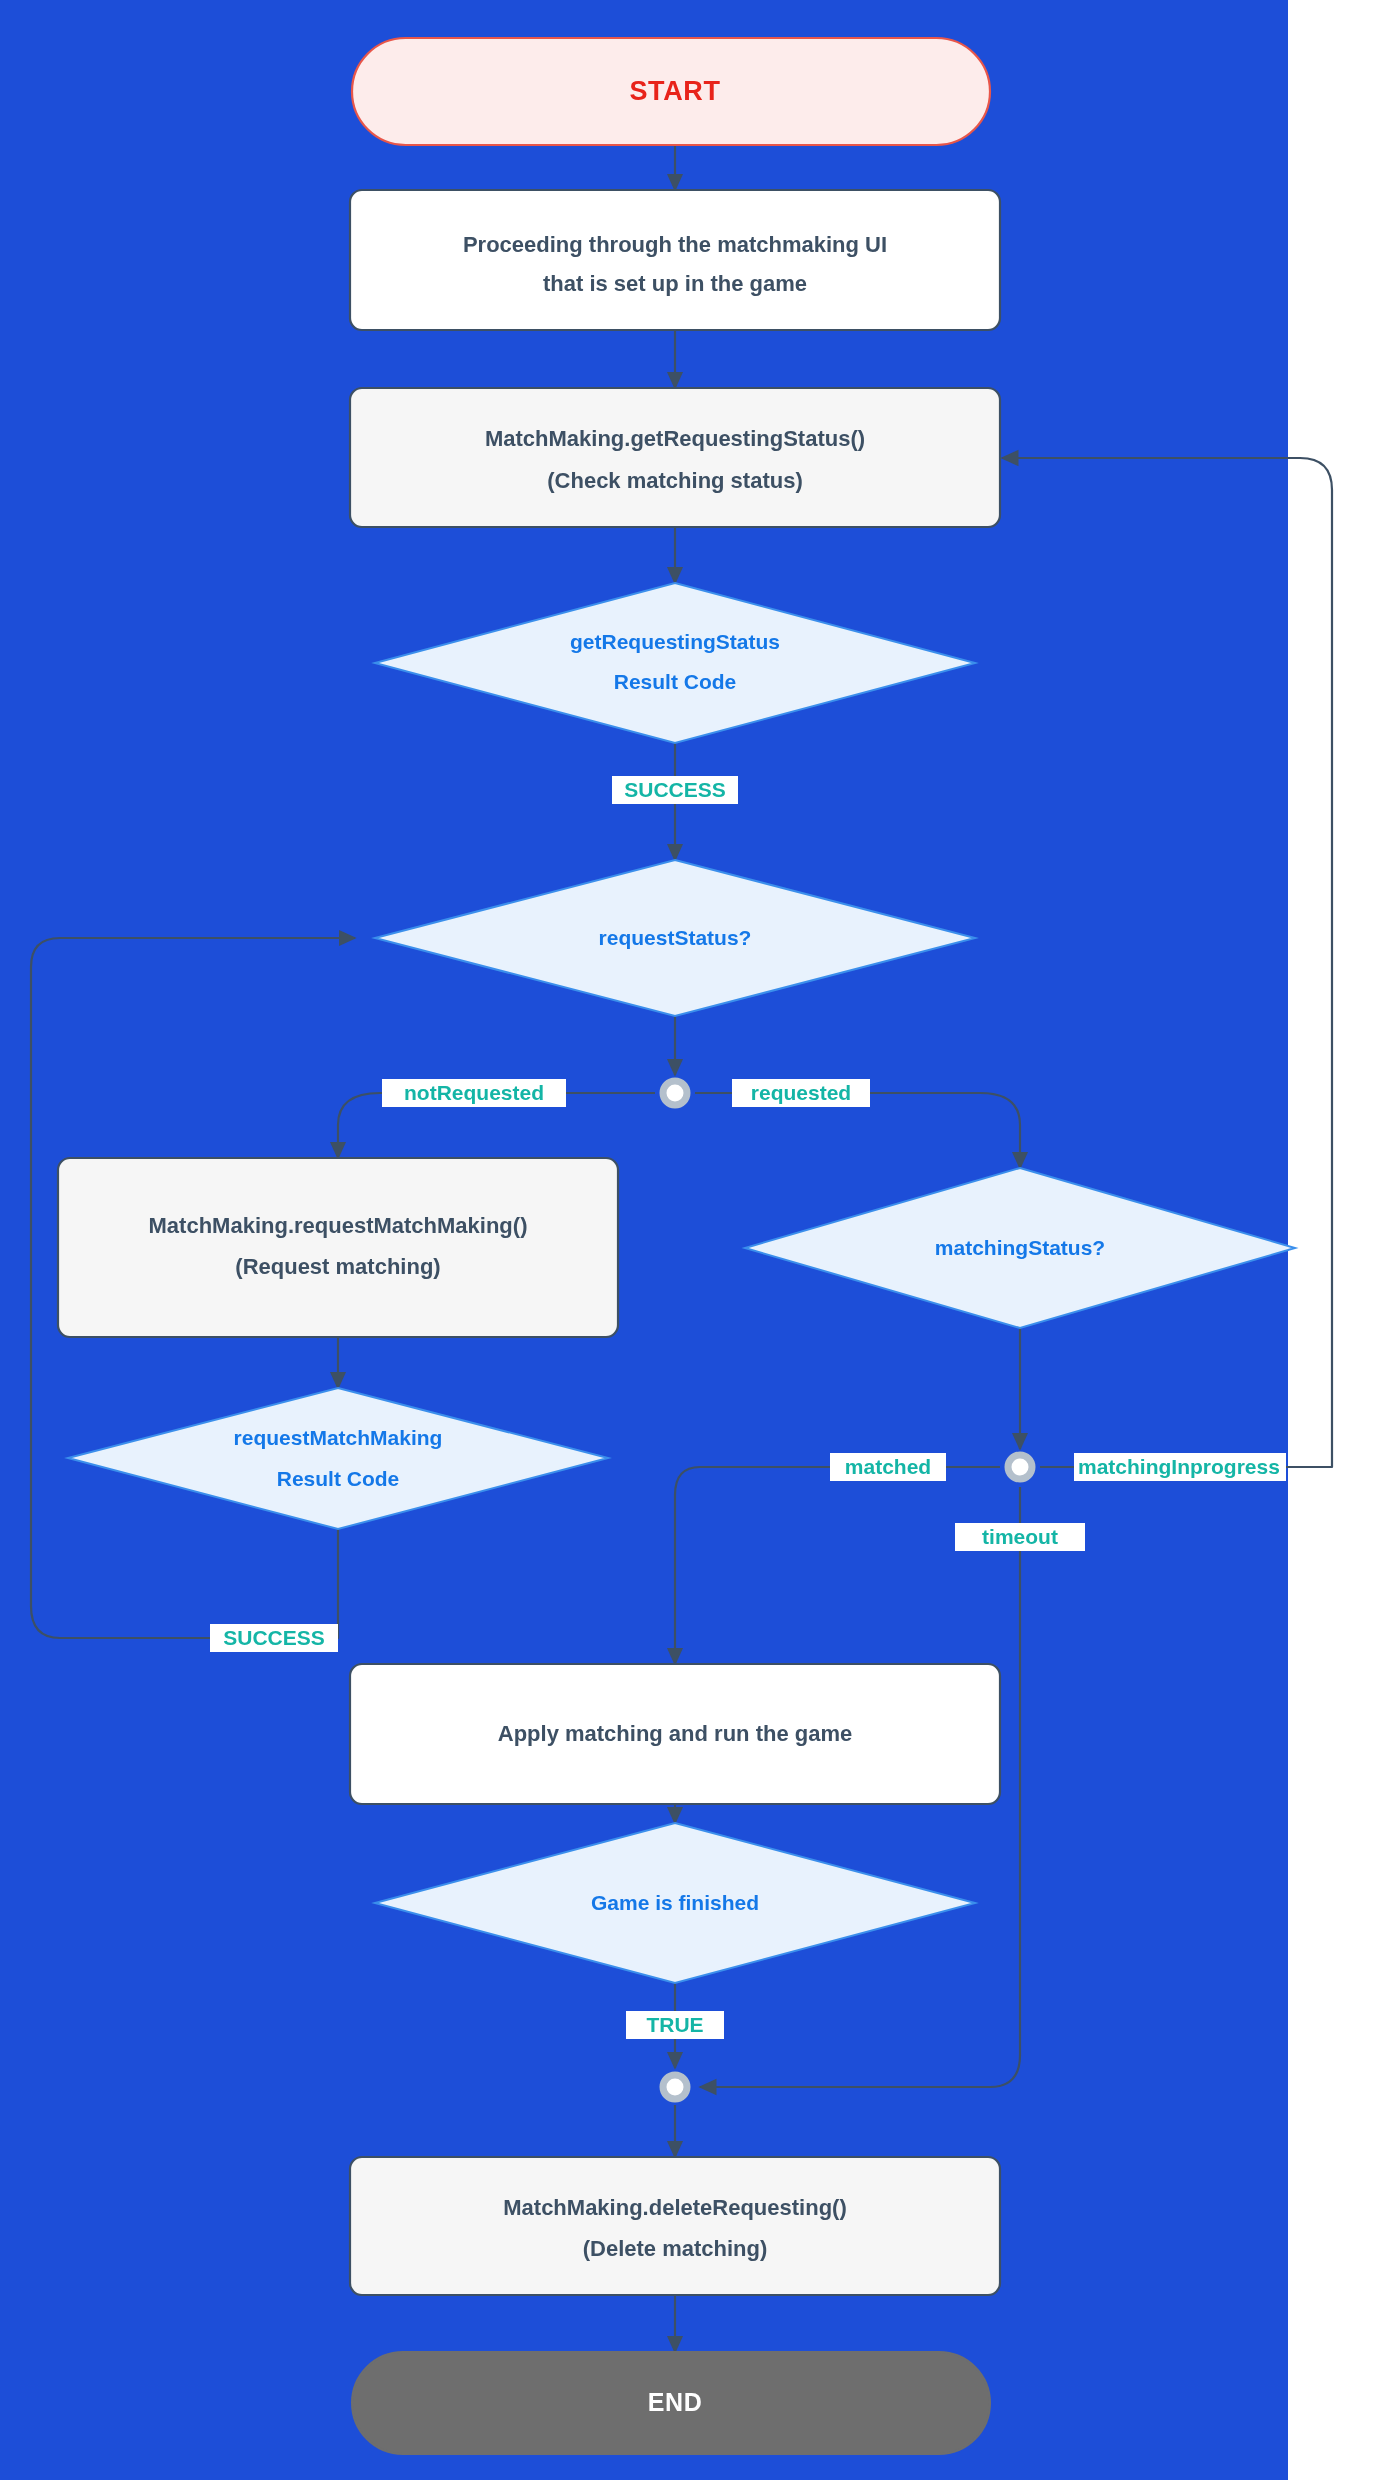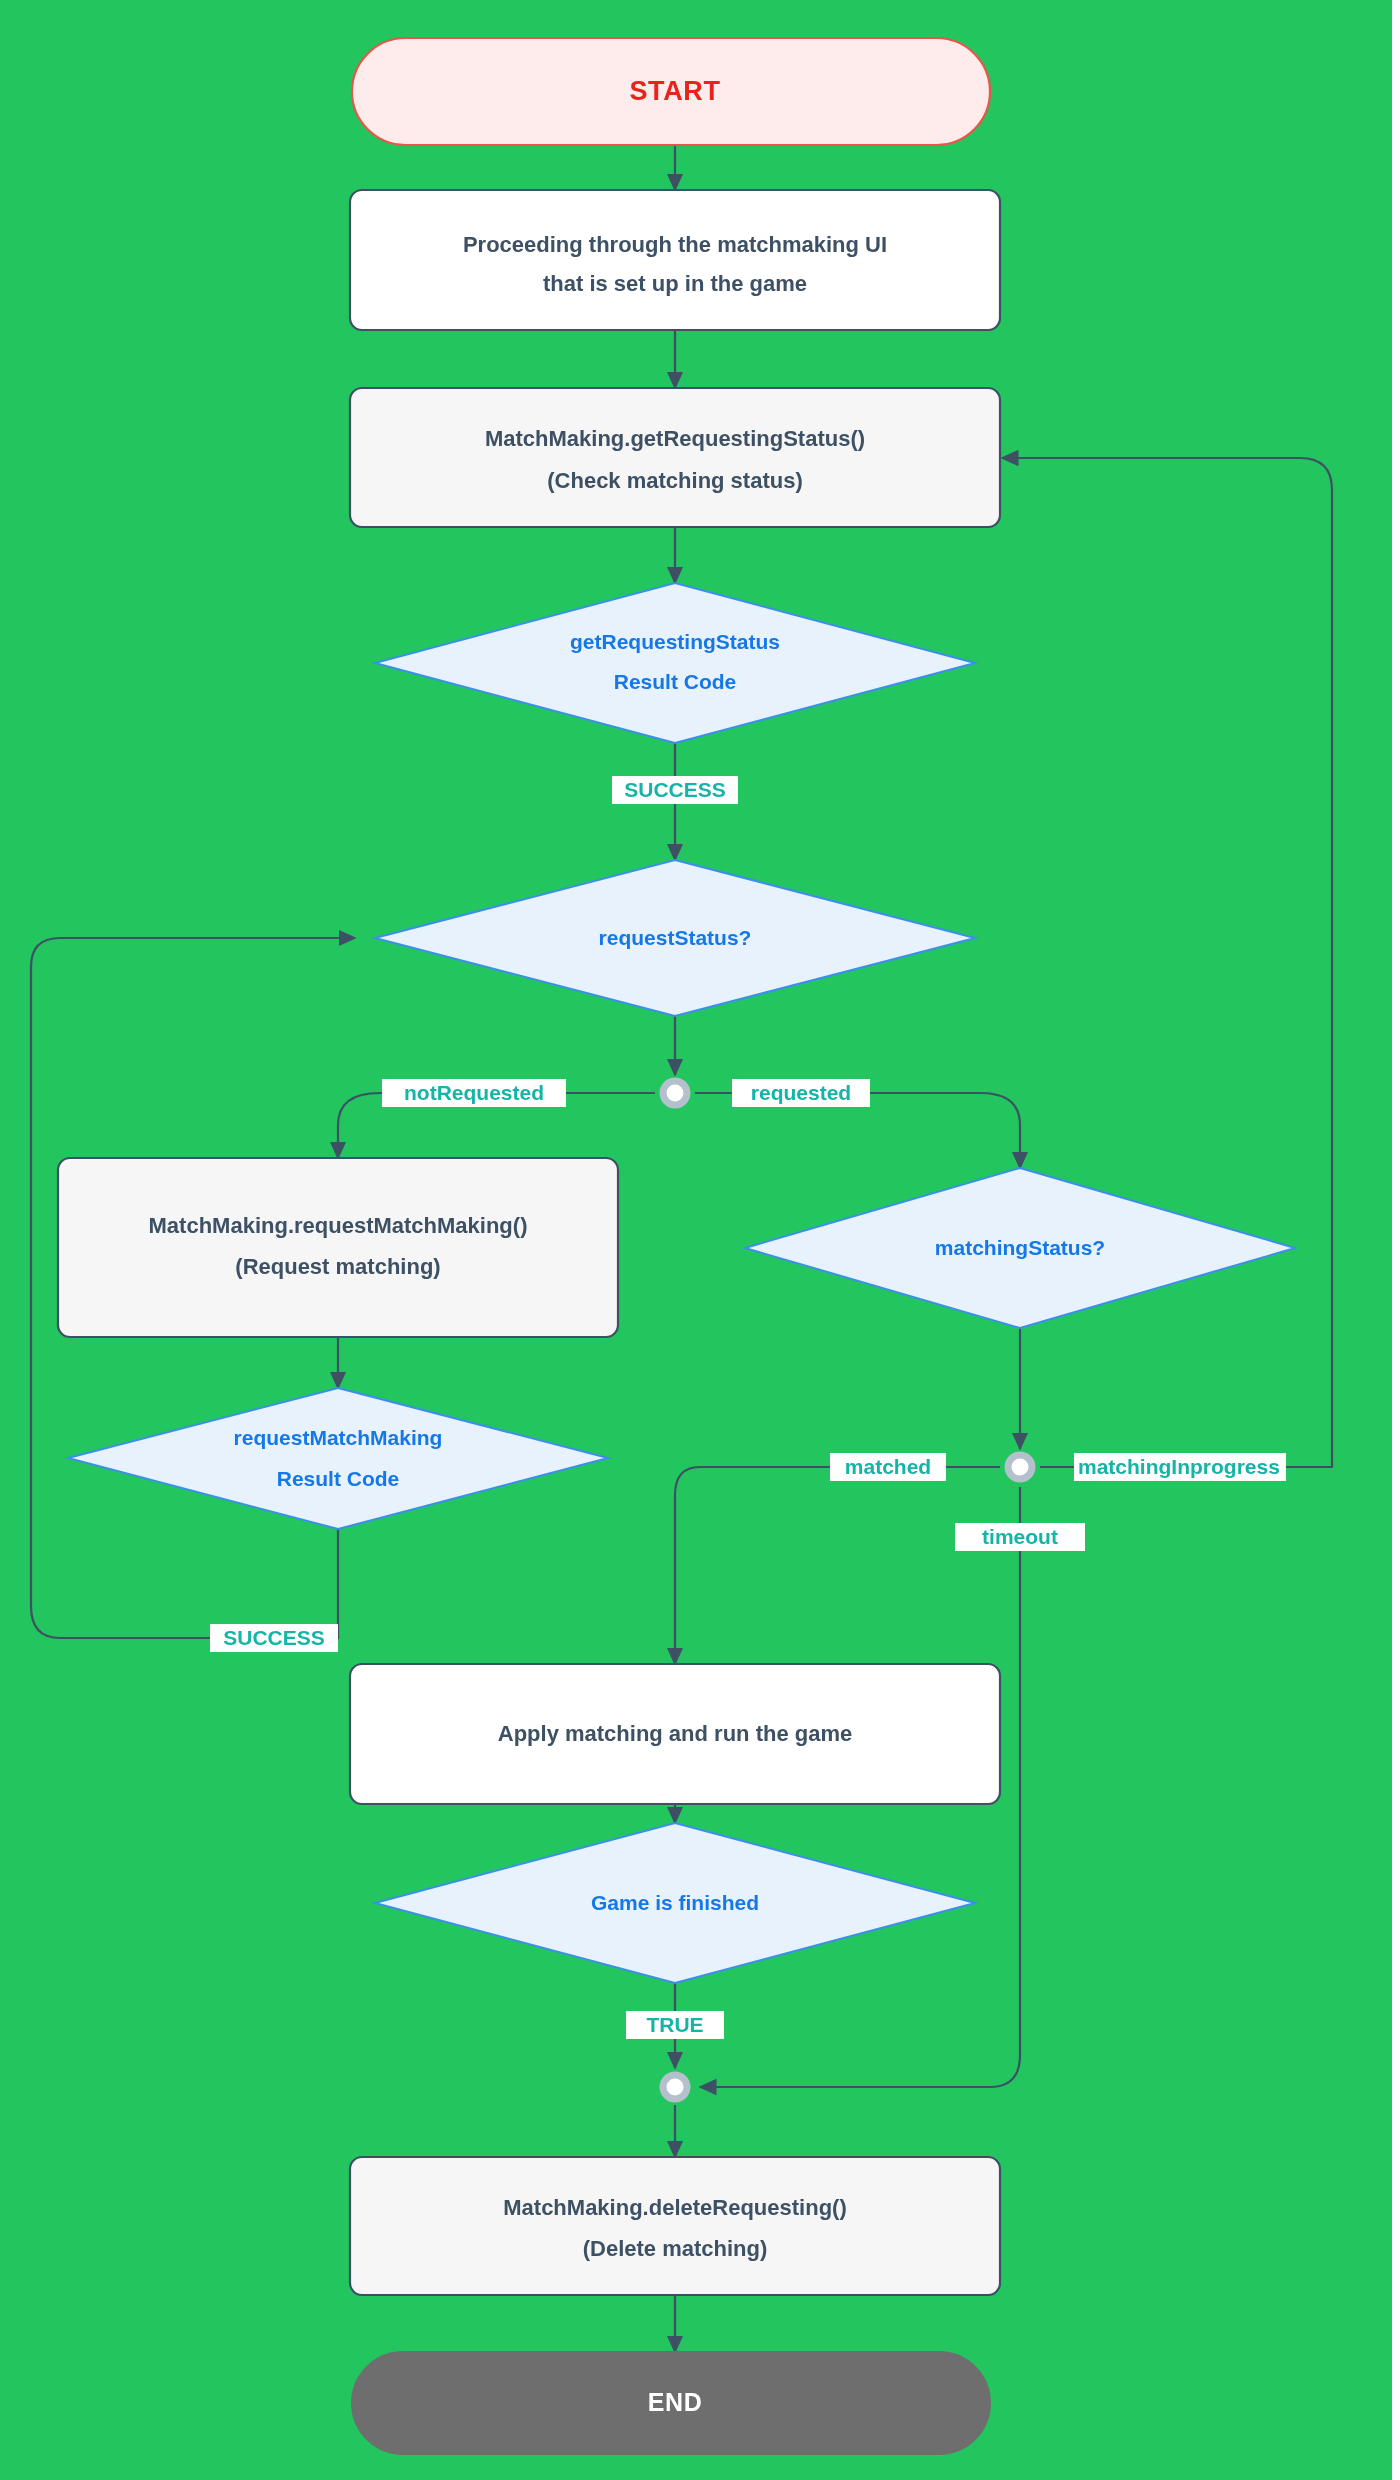--- a/index.html
+++ b/index.html
@@ -2,21 +2,21 @@
 <html><head>
 <meta charset="utf-8">
 <title>Matchmaking Flowchart</title>
 <style>
   html,body{margin:0;padding:0;background:#ffffff;}
   body{
     width:1400px;height:2480px;
     font-family:"Liberation Sans","DejaVu Sans",sans-serif;
     overflow:hidden;
   }
-  #flow-root{position:relative;width:1392px;height:2480px;background:#22c55e;}
+  #flow-root{position:relative;width:1288px;height:2480px;background:#1d4ed8;}
   svg#flow-svg{position:absolute;top:0;left:0;width:1400px;height:2480px;display:block;}
 
   
   .term-start-shape{fill:#fdeceb;stroke:#e8564a;stroke-width:2.2;}
   .term-end-shape{fill:#6e6e6e;stroke:#6e6e6e;stroke-width:2;}
   .proc-white-shape{fill:#ffffff;stroke:#3d5064;stroke-width:2.2;}
   .proc-grey-shape{fill:#f6f6f6;stroke:#3d5064;stroke-width:2.2;}
   .decision-shape{fill:#e8f2fd;stroke:#3b8fec;stroke-width:2;}
   .junction-outer{fill:#ffffff;stroke:#b4c0cc;stroke-width:7;}
 

